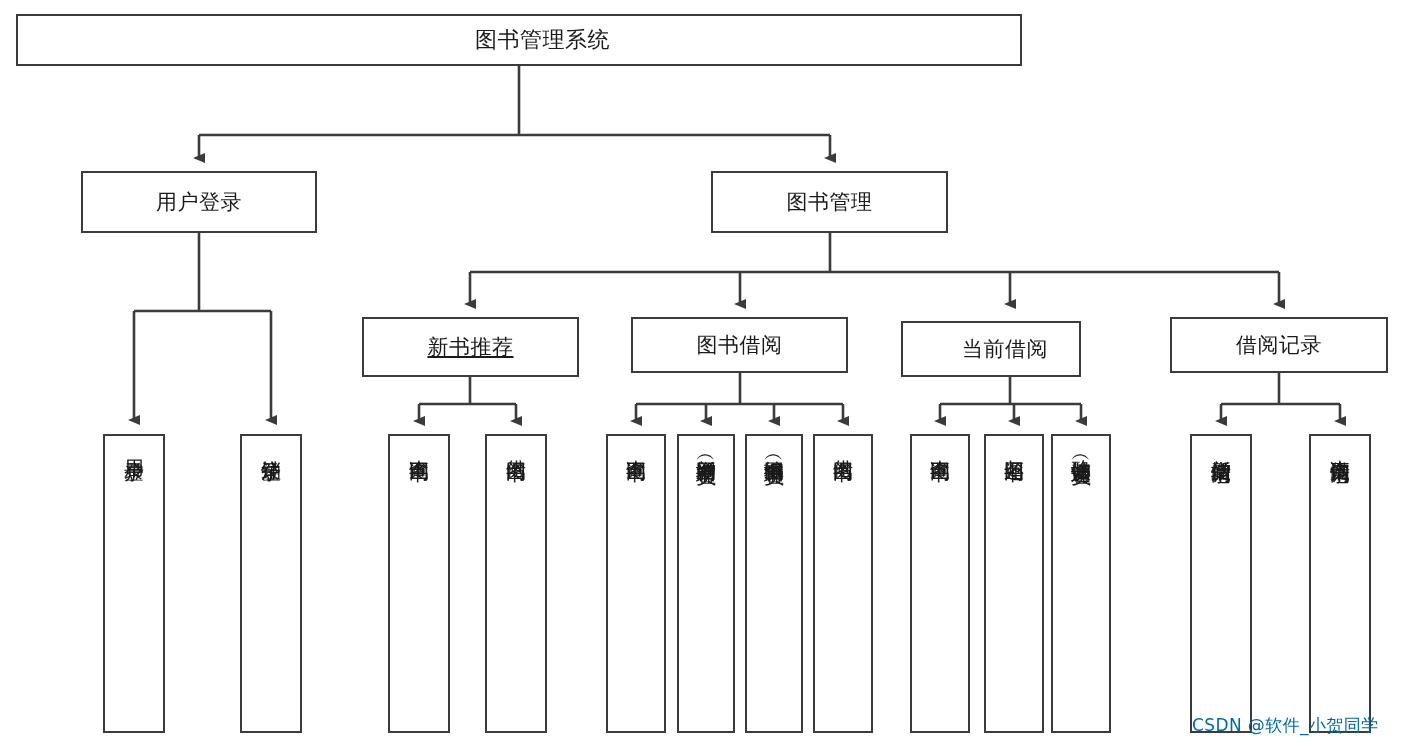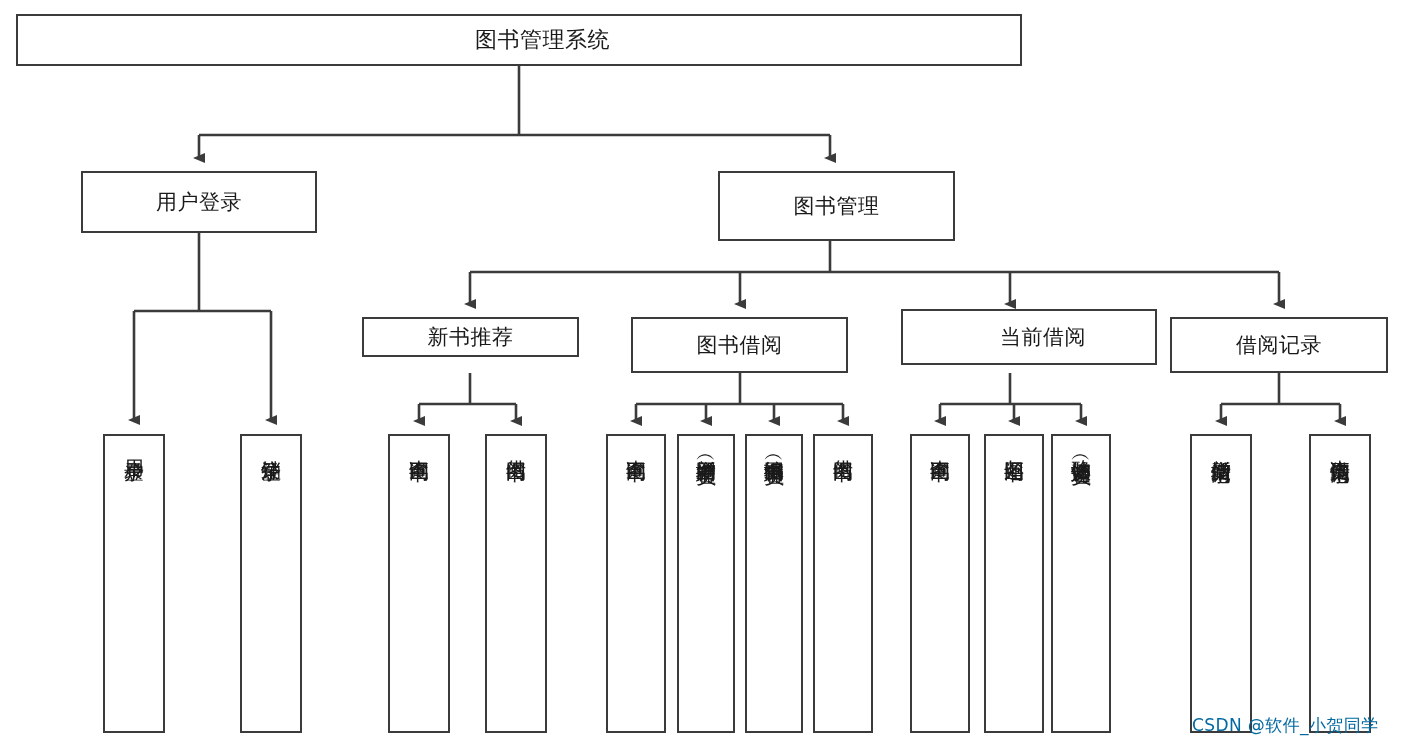--- a/index.html
+++ b/index.html
@@ -124,31 +124,31 @@
     </g>
   </svg>
 
   <div class="node horizontal root" style="left:16px; top:14px; width:1006px; height:52px;padding-left:47px;">
     <span class="label">图书管理系统</span>
   </div>
 
   <div class="node horizontal" style="left:81px; top:171px; width:236px; height:62px;">
     <span class="label">用户登录</span>
   </div>
-  <div class="node horizontal" style="left:711px; top:171px; width:237px; height:70px;margin-left:7px;">
+  <div class="node horizontal" style="left:711px; top:171px; width:237px; height:62px;">
     <span class="label">图书管理</span>
   </div>
 
-  <div class="node horizontal" style="left:362px; top:317px; width:217px; height:40px;">
+  <div class="node horizontal" style="left:362px; top:317px; width:217px; height:60px;text-decoration:underline;">
     <span class="label">新书推荐</span>
   </div>
   <div class="node horizontal" style="left:631px; top:317px; width:217px; height:56px;">
     <span class="label">图书借阅</span>
   </div>
-  <div class="node horizontal" style="left:901px; top:309px; width:256px; height:56px;padding-left:28px;">
+  <div class="node horizontal" style="left:901px; top:321px; width:180px; height:56px;padding-left:28px;">
     <span class="label">当前借阅</span>
   </div>
   <div class="node horizontal" style="left:1170px; top:317px; width:218px; height:56px;">
     <span class="label">借阅记录</span>
   </div>
 
   <div class="node vertical" style="left:103px; top:434px; width:62px; height:299px;">
     <span class="label">用户登录</span>
   </div>
   <div class="node vertical" style="left:240px; top:434px; width:62px; height:299px;">

